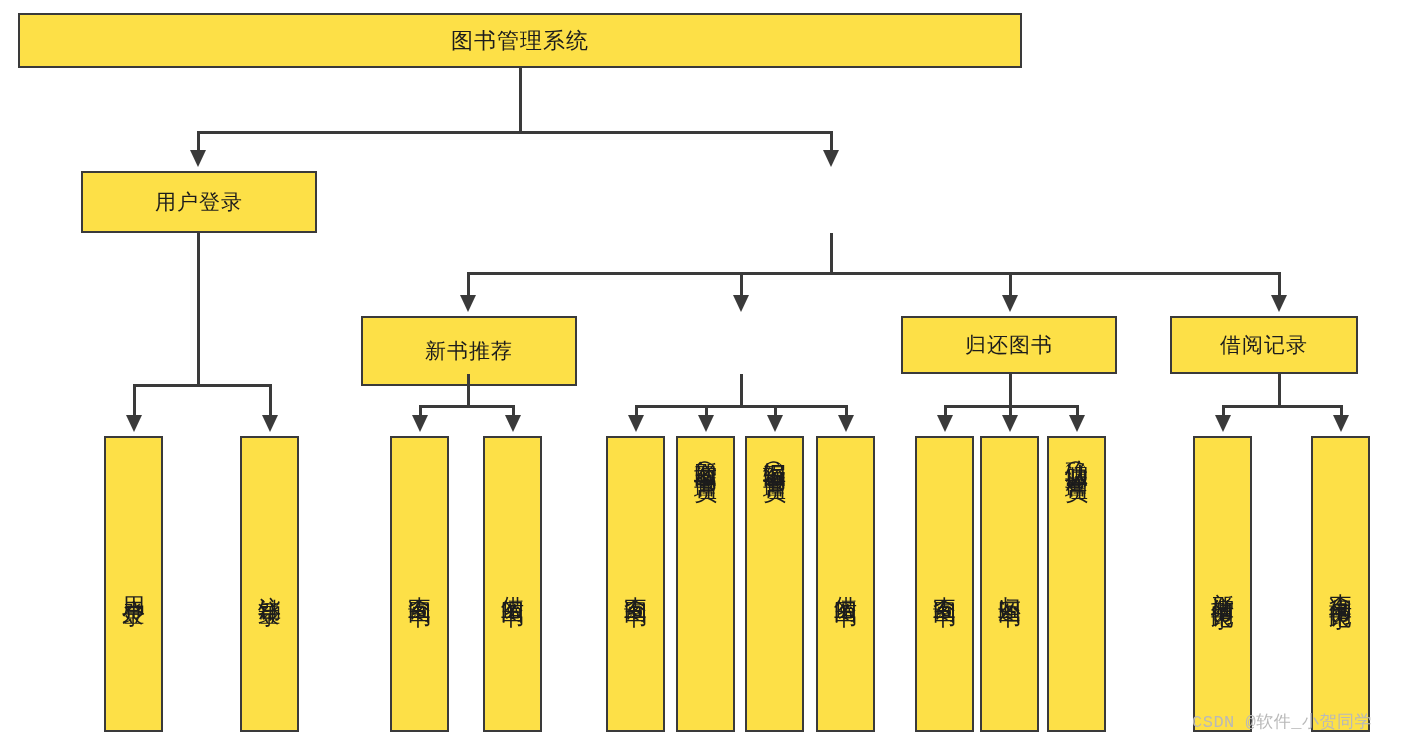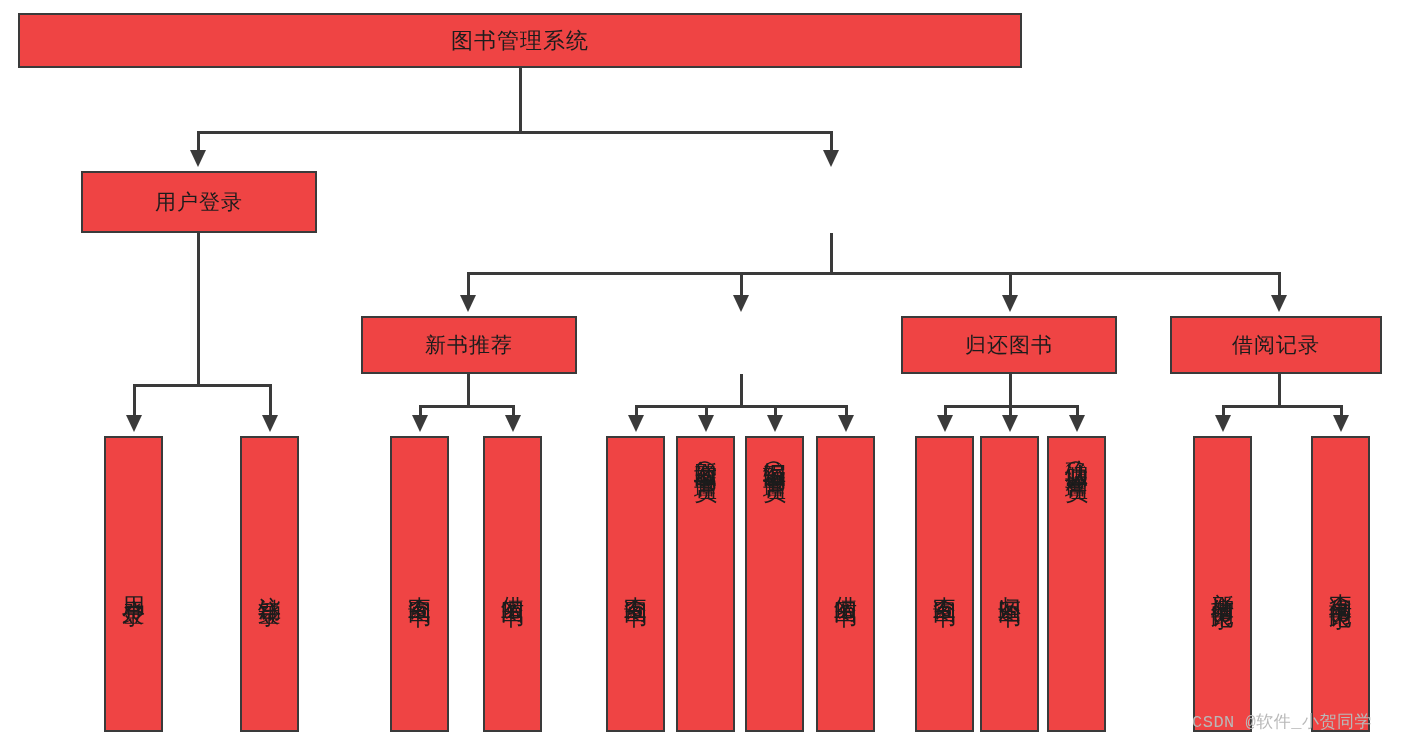--- a/index.html
+++ b/index.html
@@ -15,21 +15,21 @@
     position: relative;
     width: 1405px;
     height: 747px;
     background: #ffffff;
     overflow: hidden;
   }
   .node {
     position: absolute;
     box-sizing: border-box;
     border: 2.5px solid #3a3a3a;
-    background: #ef4444;
+    background: #fde047;
     color: #1c1c1c;
     display: flex;
     align-items: center;
     justify-content: center;
     text-align: center;
   }
   .node-label {
     display: block;
     line-height: 1.18;
     letter-spacing: 1px;
@@ -120,30 +120,30 @@
   <div class="hline" style="left:467px; top:272px; width:813px;"></div>
   <div class="vline" style="left:467px; top:272px; height:26px;"></div>
   <div class="arrow" style="left:460px; top:295px;"></div>
   <div class="vline" style="left:740px; top:272px; height:26px;"></div>
   <div class="arrow" style="left:733px; top:295px;"></div>
   <div class="vline" style="left:1009px; top:272px; height:26px;"></div>
   <div class="arrow" style="left:1002px; top:295px;"></div>
   <div class="vline" style="left:1278px; top:272px; height:26px;"></div>
   <div class="arrow" style="left:1271px; top:295px;"></div>
 
-  <div class="node horiz" style="left:361px; top:316px; width:216px; height:58px;">
+  <div class="node horiz" style="left:361px; top:316px; width:216px; height:70px;">
     <span class="node-label">新书推荐</span>
   </div>
 
 
   <div class="node horiz" style="left:901px; top:316px; width:216px; height:58px;">
     <span class="node-label">归还图书</span>
   </div>
 
-  <div class="node horiz" style="left:1170px; top:316px; width:212px; height:58px;">
+  <div class="node horiz" style="left:1170px; top:316px; width:188px; height:58px;">
     <span class="node-label">借阅记录</span>
   </div>
 
   <div class="vline" style="left:467px; top:374px; height:32px;"></div>
   <div class="hline" style="left:419px; top:405px; width:96px;"></div>
   <div class="vline" style="left:419px; top:405px; height:12px;"></div>
   <div class="arrow" style="left:412px; top:415px;"></div>
   <div class="vline" style="left:512px; top:405px; height:12px;"></div>
   <div class="arrow" style="left:505px; top:415px;"></div>
 

